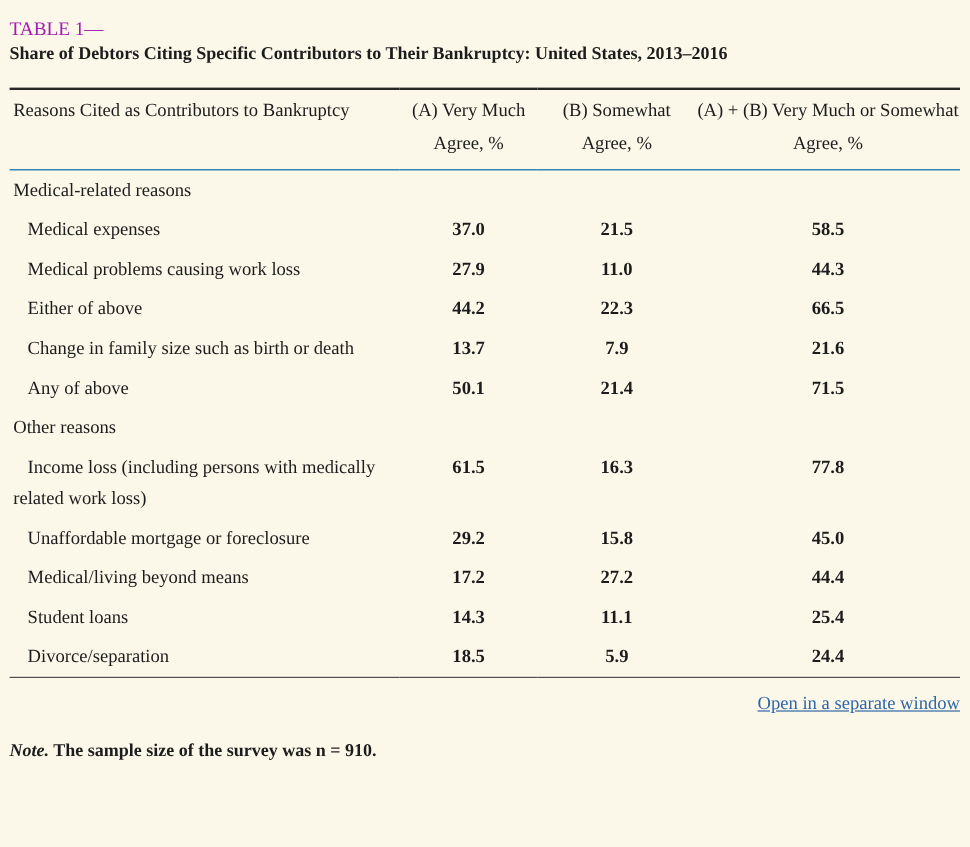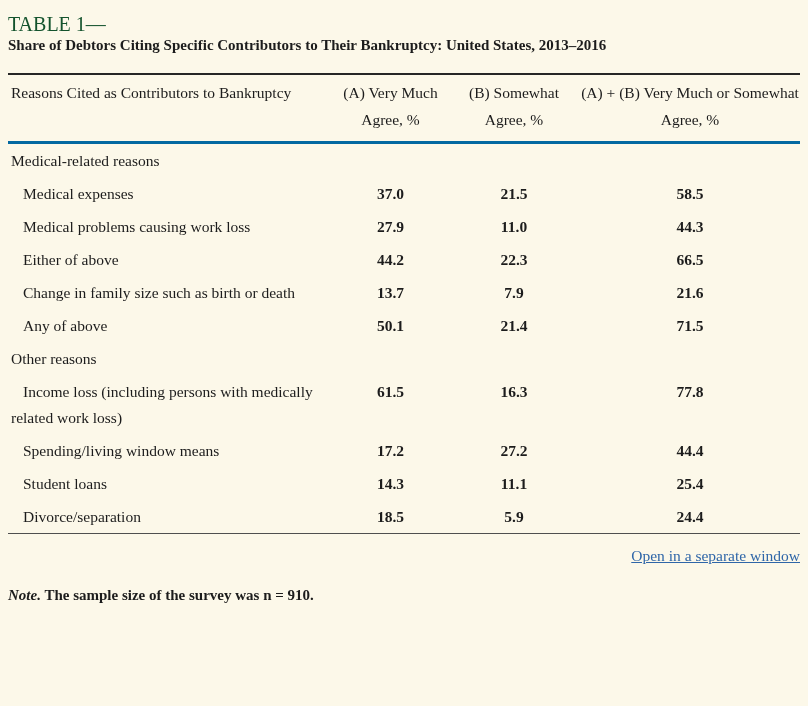--- a/index.html
+++ b/index.html
@@ -11,22 +11,22 @@
     height: 706px;
     background: #FCF8E9;
     font-family: "Liberation Serif", "DejaVu Serif", serif;
     color: #1c1c1c;
     overflow: hidden;
   }
   .page {
     padding: 13px 8px 0 8px;
   }
   .table-label {
-    color: #14532d;
-    font-size: 20px;
+    color: #a21caf;
+    font-size: 16px;
     line-height: 23px;
   }
   .caption {
     font-weight: bold;
     font-size: 15px;
     line-height: 18px;
   }
   table {
     margin-top: 19px;
     width: 792px;
@@ -39,21 +39,21 @@
   col.c2 { width: 115px; }
   col.c3 { width: 132px; }
   col.c4 { width: 220px; }
   thead th {
     font-weight: normal;
     font-size: 15.5px;
     line-height: 27px;
     padding: 4px 0 8px 0;
     vertical-align: top;
     text-align: center;
-    border-bottom: 3px solid #0369a1;
+    border-bottom: 1px solid #0369a1;
   }
   thead th.first {
     text-align: left;
     padding-left: 3px;
   }
   tbody td {
     font-size: 15.5px;
     line-height: 26px;
     padding: 3.5px 0;
     vertical-align: top;
@@ -157,21 +157,27 @@
           <td class="num"></td>
           <td class="num"></td>
         </tr>
         <tr>
           <td class="label-cell indent">Income loss (including persons with medically related work loss)</td>
           <td class="num">61.5</td>
           <td class="num">16.3</td>
           <td class="num">77.8</td>
         </tr>
         <tr>
-          <td class="label-cell indent">Spending/living window means</td>
+          <td class="label-cell indent">Unaffordable mortgage or foreclosure</td>
+          <td class="num">29.2</td>
+          <td class="num">15.8</td>
+          <td class="num">45.0</td>
+        </tr>
+        <tr>
+          <td class="label-cell indent">Medical/living beyond means</td>
           <td class="num">17.2</td>
           <td class="num">27.2</td>
           <td class="num">44.4</td>
         </tr>
         <tr>
           <td class="label-cell indent">Student loans</td>
           <td class="num">14.3</td>
           <td class="num">11.1</td>
           <td class="num">25.4</td>
         </tr>

